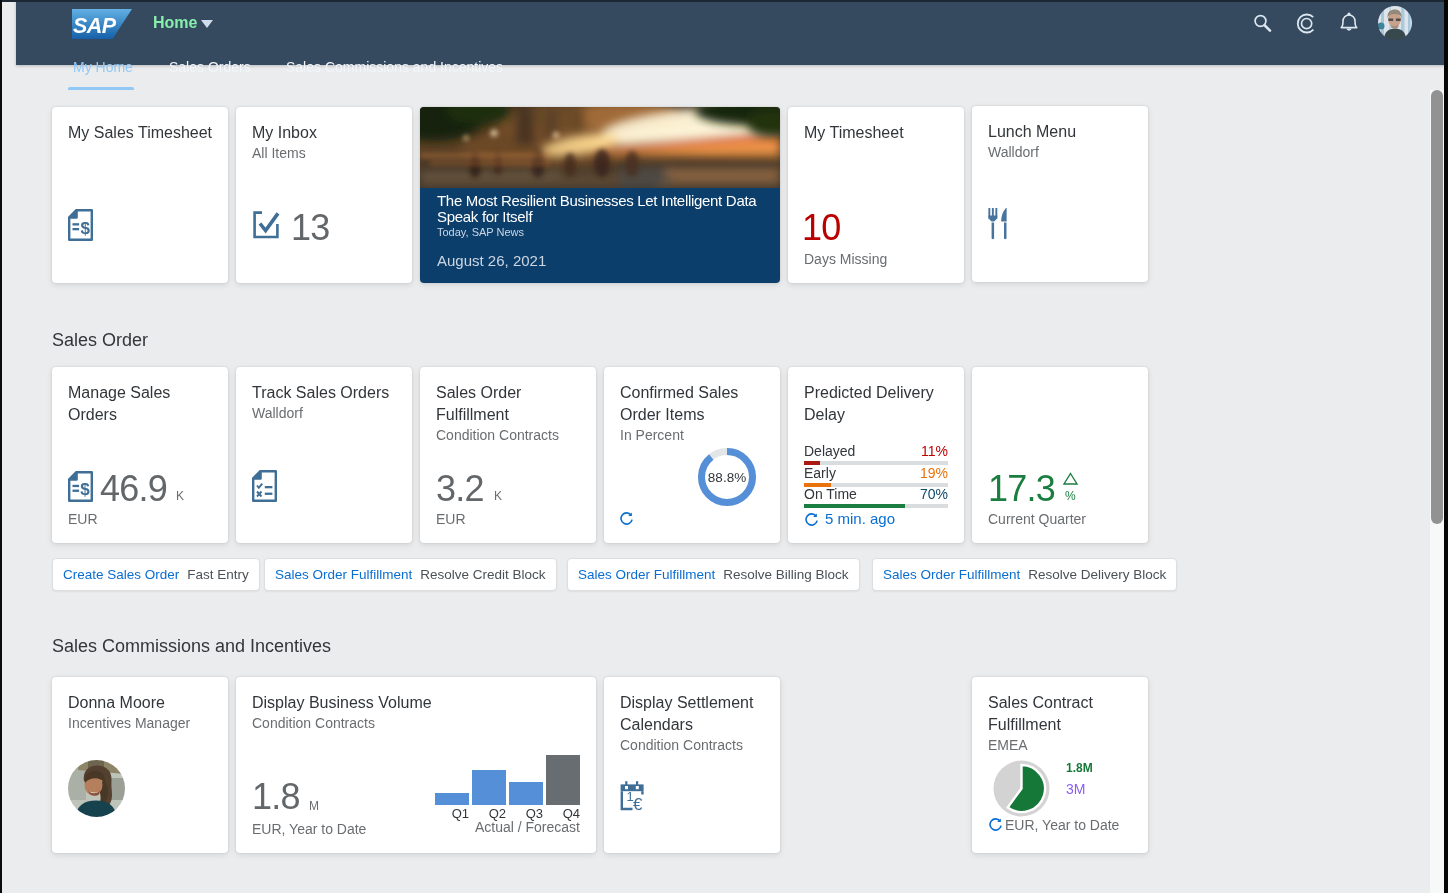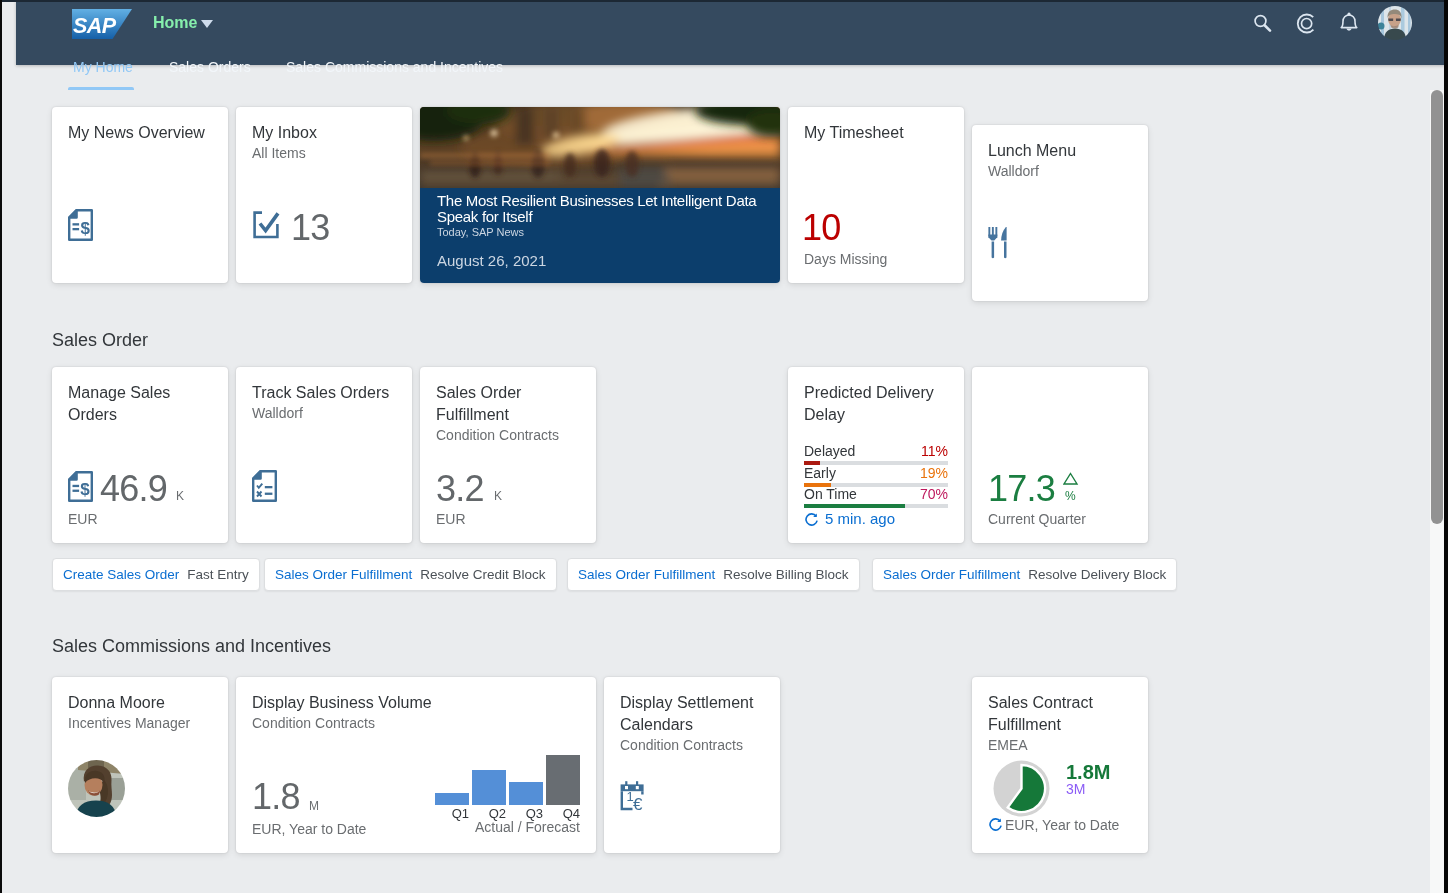--- a/index.html
+++ b/index.html
@@ -83,21 +83,21 @@
         <path d="M12.5,18.8 C14.3,20.8 18.8,20.8 20.6,18.6 L20.4,21.2 C18.5,22.8 14.7,22.8 13,21.3 Z" fill="#9a8172" opacity="0.85"></path>
       </g>
     </svg>
     <div class="tab" style="left:57px;color:#91c8f6">My Home</div>
     <div class="tab" style="left:153px">Sales Orders</div>
     <div class="tab" style="left:270px">Sales Commissions and Incentives</div>
     <div style="position:absolute;left:52px;top:87px;width:66px;height:3px;background:#91c8f6;border-radius:2px 2px 0 0"></div>
   </div>
 
   <div class="card" style="left:52px;top:107px">
-    <div class="ttl">My News Overview</div>
+    <div class="ttl">My Sales Timesheet</div>
     <svg class="ic" style="left:16px;top:102px" width="25" height="32" viewBox="0 0 25 32">
       <path d="M8.6,1.2 H23.8 V30.8 H1.2 V8.6 Z" fill="#fff" stroke="#3f6e96" stroke-width="2.4" stroke-linejoin="round"></path>
       <path d="M8.6,1.2 V8.6 H1.2 Z" fill="#3f6e96" stroke="#3f6e96" stroke-width="2.4" stroke-linejoin="round"></path>
       <rect x="4.5" y="14.2" width="6.6" height="2.3" fill="#3f6e96"></rect>
       <rect x="4.5" y="19" width="6.6" height="2.3" fill="#3f6e96"></rect>
       <text x="12.5" y="24.5" font-size="17" font-weight="bold" fill="#3f6e96" font-family="Liberation Sans">$</text>
     </svg>
   </div>
   <div class="card" style="left:236px;top:107px">
     <div class="ttl">My Inbox</div>
@@ -176,21 +176,21 @@
     <div style="position:absolute;left:0;top:81px;width:360px;height:95px;background:#0c3e6c"></div>
     <div style="position:absolute;left:17px;top:86px;width:340px;font-size:15px;line-height:15.7px;letter-spacing:-0.3px;color:#fff">The Most Resilient Businesses Let Intelligent Data Speak for Itself</div>
     <div style="position:absolute;left:17px;top:119px;font-size:11px;color:#ccd6e2">Today, SAP News</div>
     <div style="position:absolute;left:17px;top:145px;font-size:15px;color:#ccd6e2">August 26, 2021</div>
   </div>
   <div class="card" style="left:788px;top:107px">
     <div class="ttl">My Timesheet</div>
     <div class="num" style="left:14px;top:101.5px;color:#bb0000">10</div>
     <div class="sub" style="top:142px">Days Missing</div>
   </div>
-  <div class="card" style="left:972px;top:125px">
+  <div class="card" style="left:972px;top:106px">
     <div class="ttl">Lunch Menu</div>
     <div class="sub" style="top:36px">Walldorf</div>
     <svg class="ic" style="left:16px;top:102px" width="19" height="32" viewBox="0 0 19 32">
       <g fill="#46749e">
         <rect x="0.4" y="0" width="1.9" height="9.5"></rect>
         <rect x="3.9" y="0" width="1.9" height="9.5"></rect>
         <rect x="7.4" y="0" width="1.9" height="9.5"></rect>
         <path d="M0.4,7.5 H9.3 V10.2 L6.2,13.4 H3.5 L0.4,10.2 Z"></path>
         <path d="M3.6,14.6 H6.1 V30.5 Q4.85,32 3.6,30.5 Z"></path>
         <path d="M17.9,0 C14.6,3.8 13.2,8.6 13.1,13.4 H18.6 L18.6,0 Z"></path>
@@ -226,31 +226,44 @@
       <rect x="12.8" y="22.6" width="7.6" height="2.3" fill="#3f6e96"></rect>
     </svg>
   </div>
   <div class="card" style="left:420px;top:367px">
     <div class="ttl">Sales Order Fulfillment</div>
     <div class="sub" style="top:58px">Condition Contracts</div>
     <div class="num" style="left:16px;top:103px">3.2</div>
     <div class="unit" style="left:74px;top:123px">K</div>
     <div class="sub" style="top:142px">EUR</div>
   </div>
+  <div class="card" style="left:604px;top:367px">
+    <div class="ttl">Confirmed Sales Order Items</div>
+    <div class="sub" style="top:58px">In Percent</div>
+    <svg width="62" height="62" viewBox="0 0 62 62" style="position:absolute;left:92px;top:79px">
+      <circle cx="31" cy="31" r="25.5" fill="none" stroke="#e3e6e8" stroke-width="7"></circle>
+      <circle cx="31" cy="31" r="25.5" fill="none" stroke="#548fd7" stroke-width="7" stroke-dasharray="142.3 160.2" transform="rotate(-90 31 31)"></circle>
+      <text x="31" y="36" text-anchor="middle" font-size="13.5" fill="#32363a" font-family="Liberation Sans">88.8%</text>
+    </svg>
+    <svg class="ic" style="left:15px;top:145px" width="15" height="15" viewBox="0 0 15 15">
+      <path d="M12.1,3.1 A5.6,5.6 0 1 0 13.1,7.6" fill="none" stroke="#0a6ed1" stroke-width="1.6"></path>
+      <path d="M12.8,0.4 V4 H9.2 Z" fill="#0a6ed1"></path>
+    </svg>
+  </div>
   <div class="card" style="left:788px;top:367px">
     <div class="ttl">Predicted Delivery Delay</div>
     <div class="pdrow" style="top:77px"><span class="l">Delayed</span><span class="v" style="color:#bb0000">11%</span></div>
     <div class="pdbar" style="top:94px">
         <i style="width:16px;background:#ab1a11"></i>
       </div>
     <div class="pdrow" style="top:98.5px"><span class="l">Early</span><span class="v" style="color:#e9730c">19%</span></div>
     <div class="pdbar" style="top:115.5px">
         <i style="width:27px;background:#e9730c"></i>
       </div>
-    <div class="pdrow" style="top:120px"><span class="l">On Time</span><span class="v" style="color:#be185d">70%</span></div>
+    <div class="pdrow" style="top:120px"><span class="l">On Time</span><span class="v" style="color:#0c4a6e">70%</span></div>
     <div class="pdbar" style="top:137px">
         <i style="width:101px;background:#1b7e41"></i>
       </div>
     <svg class="ic" style="left:16px;top:146px" width="15" height="15" viewBox="0 0 15 15">
       <path d="M12.1,3.1 A5.6,5.6 0 1 0 13.1,7.6" fill="none" stroke="#0a6ed1" stroke-width="1.6"></path>
       <path d="M12.8,0.4 V4 H9.2 Z" fill="#0a6ed1"></path>
     </svg>
     <div style="position:absolute;left:37px;top:143px;font-size:15px;color:#0a6ed1">5 min. ago</div>
   </div>
   <div class="card" style="left:972px;top:367px">
@@ -328,21 +341,21 @@
       <text x="13" y="29" font-size="17" fill="#3f6e96" font-family="Liberation Sans">€</text>
     </svg>
   </div>
   <div class="card" style="left:972px;top:677px">
     <div class="ttl">Sales Contract Fulfillment</div>
     <div class="sub" style="top:58px">EMEA</div>
     <svg width="57" height="57" viewBox="0 0 57 57" style="position:absolute;left:21px;top:83px">
       <circle cx="28.5" cy="28.5" r="28" fill="#d3d3d3"></circle>
       <path d="M28.5,28.5 L28.5,5 A23.5,23.5 0 1 1 14.7,47.5 Z" fill="#157839" stroke="#fff" stroke-width="2.4"></path>
     </svg>
-    <div style="position:absolute;left:94px;top:84px;font-size:20px;font-weight:bold;color:#157839">1.8M</div>
+    <div style="position:absolute;left:94px;top:84px;font-size:12px;font-weight:bold;color:#157839">1.8M</div>
     <div style="position:absolute;left:94px;top:104px;font-size:14px;color:#8b5cf6">3M</div>
     <svg class="ic" style="left:16px;top:141px" width="15" height="15" viewBox="0 0 15 15">
       <path d="M12.1,3.1 A5.6,5.6 0 1 0 13.1,7.6" fill="none" stroke="#0a6ed1" stroke-width="1.6"></path>
       <path d="M12.8,0.4 V4 H9.2 Z" fill="#0a6ed1"></path>
     </svg>
     <div class="sub" style="left:33px;top:138px">EUR, Year to Date</div>
   </div>
 
   <div style="position:absolute;left:1430px;top:90px;width:14px;height:803px;background:#f7f8f8"></div>
   <div style="position:absolute;left:1431px;top:90px;width:12px;height:434px;background:#929292;border-radius:6px"></div>

